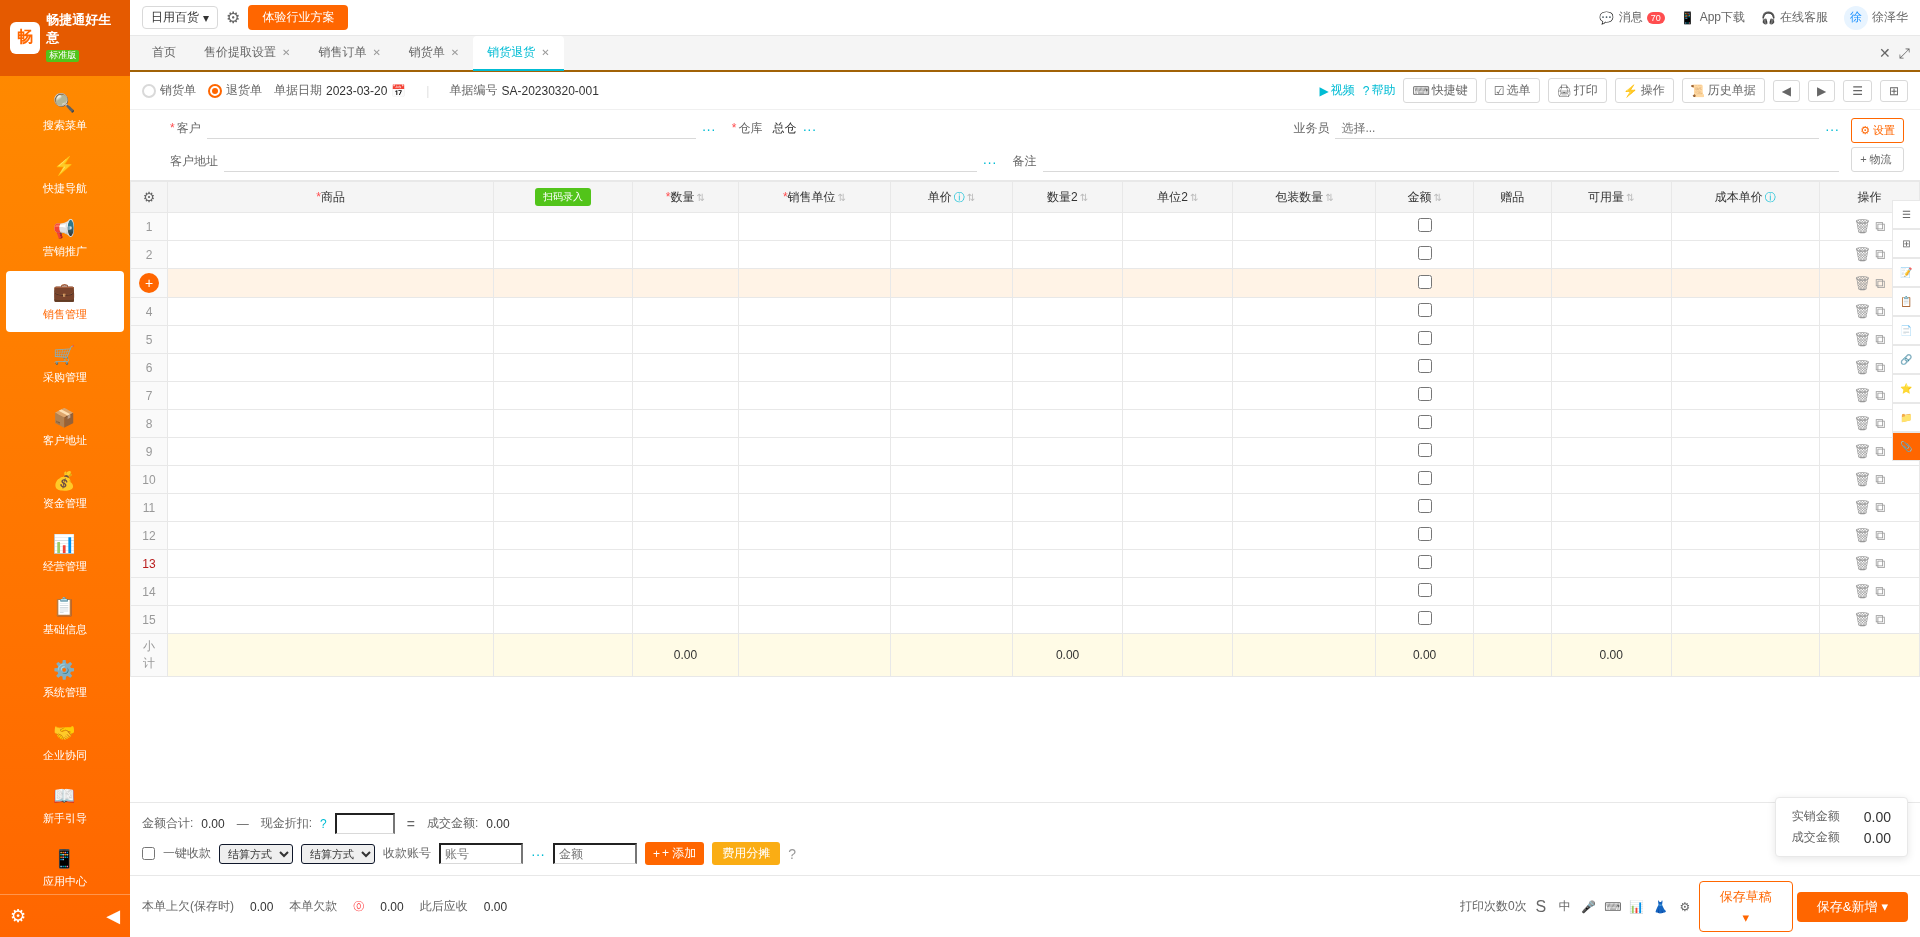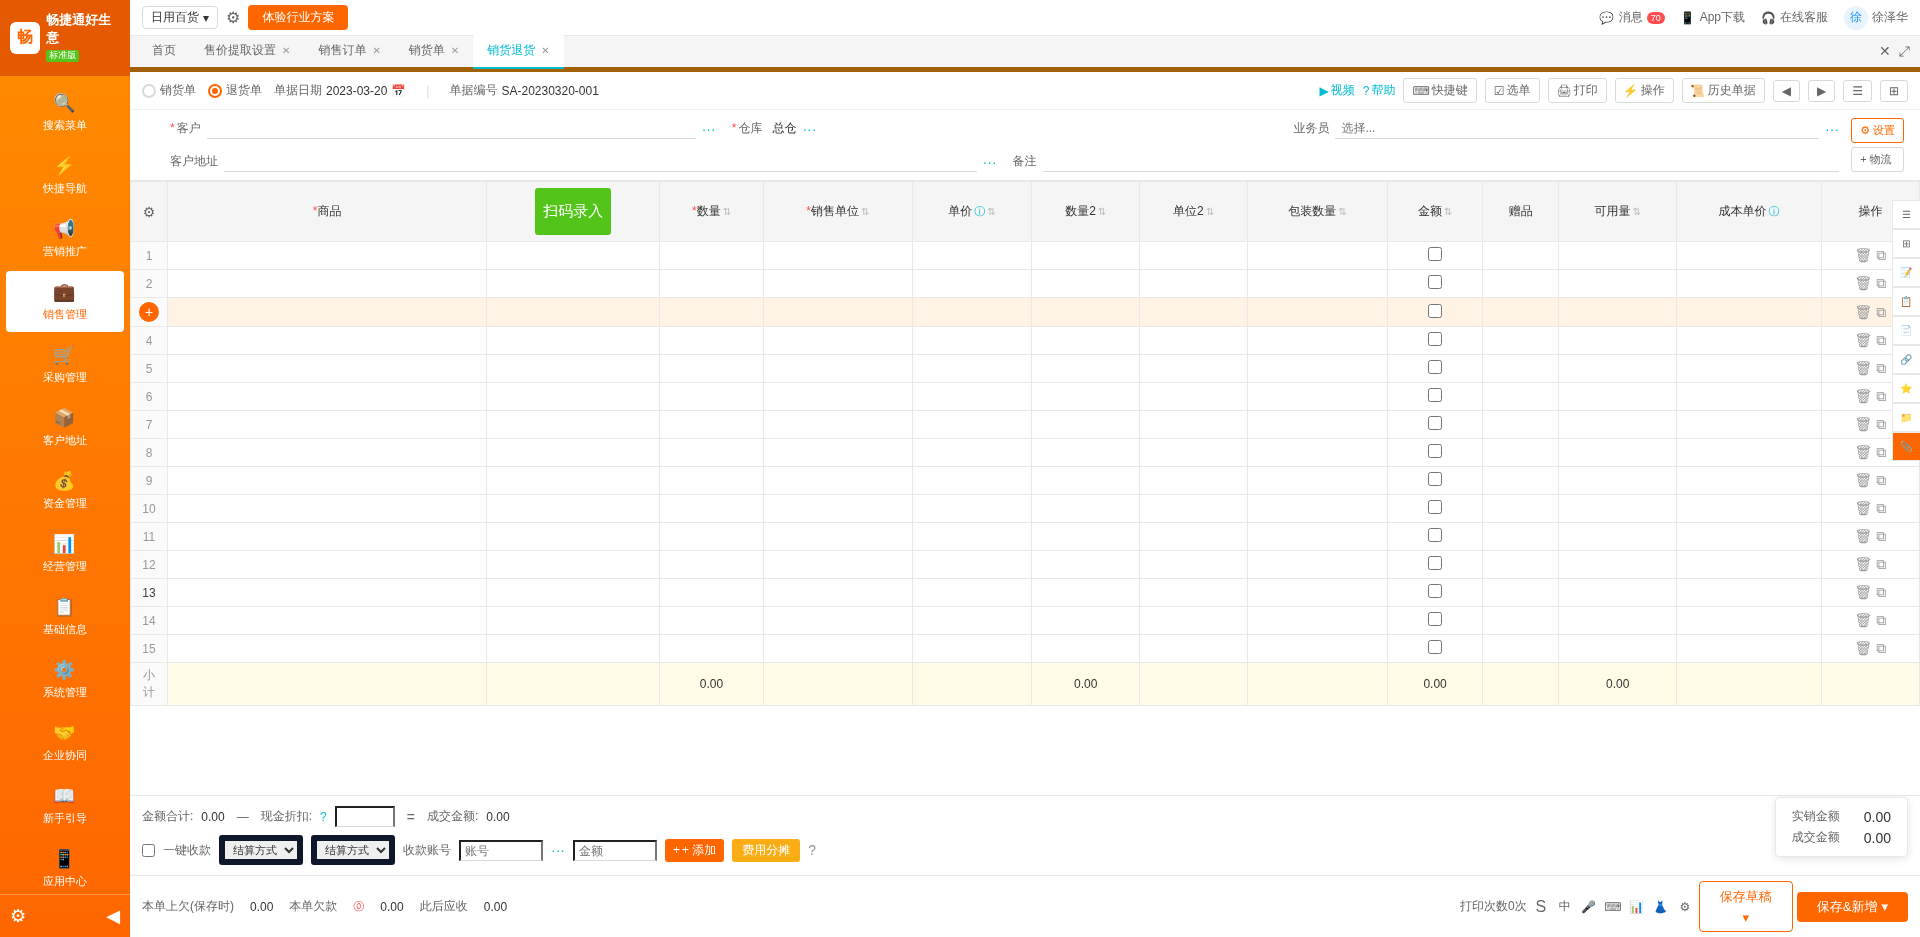--- a/index.html
+++ b/index.html
@@ -30,21 +30,21 @@
     .top-header-left { display: flex; align-items: center; gap: 8px; }
     .top-header-select { border: 1px solid #d9d9d9; border-radius: 4px; padding: 2px 8px; font-size: 12px; color: #333; display: flex; align-items: center; gap: 4px; cursor: pointer; }
     .top-header-gear { color: #666; font-size: 16px; cursor: pointer; }
     .top-header-btn { background: #ff6600; color: white; border: none; padding: 4px 14px; border-radius: 4px; font-size: 12px; cursor: pointer; }
     .top-header-right { display: flex; align-items: center; gap: 16px; font-size: 12px; color: #666; }
     .top-header-right-item { display: flex; align-items: center; gap: 4px; cursor: pointer; }
     .notification-badge { background: #ff4d4f; color: white; font-size: 9px; padding: 1px 4px; border-radius: 10px; }
     .user-avatar { width: 24px; height: 24px; background: #e8f4ff; border-radius: 50%; display: flex; align-items: center; justify-content: center; font-size: 12px; color: #1890ff; }
 
     
-    .tab-bar { background: #f5f5f5; display: flex; align-items: center; border-bottom: 5px solid #a16207; padding: 0 8px; height: 36px; }
+    .tab-bar { background: #f5f5f5; display: flex; align-items: center; border-bottom: 2px solid #a16207; padding: 0 8px; height: 36px; }
     .tab { padding: 8px 14px; font-size: 12px; cursor: pointer; display: flex; align-items: center; gap: 4px; color: #666; border-bottom: 2px solid transparent; white-space: nowrap; }
     .tab.active { background: white; color: #00bcd4; border-bottom: 2px solid #00bcd4; border-radius: 4px 4px 0 0; }
     .tab-close { font-size: 10px; color: #999; margin-left: 2px; }
     .tab-bar-controls { margin-left: auto; display: flex; gap: 4px; }
     .tab-bar-ctrl { font-size: 14px; color: #666; cursor: pointer; padding: 2px; }
 
     
     .doc-area { flex: 1; background: white; display: flex; flex-direction: column; overflow: hidden; }
 
     
@@ -76,40 +76,40 @@
     .side-action-btn.orange { color: #ff6600; border-color: #ff6600; }
 
     
     .table-wrapper { flex: 1; overflow: auto; border-top: 1px solid #e8e8e8; }
     .data-table { width: 100%; border-collapse: collapse; font-size: 12px; }
     .data-table th { background: #f5f5f5; padding: 6px 8px; text-align: center; border: 1px solid #e8e8e8; font-weight: normal; color: #333; white-space: nowrap; position: sticky; top: 0; z-index: 2; }
     .data-table td { padding: 4px 8px; border: 1px solid #e8e8e8; text-align: center; color: #333; height: 28px; }
     .data-table tr:nth-child(3) td { background: #fff3e6; }
     .data-table tr td:first-child { color: #999; background: #fafafa; width: 36px; }
     .th-gear { font-size: 14px; color: #666; cursor: pointer; }
-    .scan-btn { background: #52c41a; color: white; padding: 14px 8px; border-radius: 3px; font-size: 15px; cursor: pointer; border: none; }
+    .scan-btn { background: #52c41a; color: white; padding: 2px 8px; border-radius: 3px; font-size: 10px; cursor: pointer; border: none; }
     .sort-icon { color: #bbb; font-size: 10px; margin-left: 2px; }
     .table-checkbox { width: 14px; height: 14px; cursor: pointer; }
     .add-row-btn { width: 20px; height: 20px; background: #ff6600; color: white; border-radius: 50%; display: flex; align-items: center; justify-content: center; cursor: pointer; font-size: 14px; margin: 0 auto; }
     .table-action-icon { color: #999; font-size: 14px; cursor: pointer; margin: 0 2px; }
 
     
     .summary-row td { background: #fffbe6; font-weight: 500; color: #333; }
 
     
     .footer-area { border-top: 1px solid #e8e8e8; padding: 6px 12px; background: white; }
     .footer-row-1 { display: flex; align-items: center; gap: 8px; font-size: 12px; padding: 4px 0; }
     .footer-label { color: #666; }
     .footer-value { color: #333; font-weight: 500; }
     .footer-dash { color: #666; margin: 0 4px; }
     .footer-eq { color: #666; margin: 0 4px; font-size: 14px; }
     .discount-input { width: 60px; border-bottom: 1px solid #d9d9d9; font-size: 12px; outline: none; padding: 2px 4px; }
     .footer-row-2 { display: flex; align-items: center; gap: 8px; font-size: 12px; padding: 4px 0; }
     .footer-checkbox { width: 13px; height: 13px; }
-    .footer-select { border: 6px solid #0f172a; border-radius: 3px; padding: 2px 4px; font-size: 11px; color: #333; }
+    .footer-select { border: 1px solid #0f172a; border-radius: 3px; padding: 2px 4px; font-size: 11px; color: #333; }
     .footer-input-small { width: 84px; border-bottom: 1px solid #d9d9d9; font-size: 12px; padding: 2px 4px; outline: none; }
     .footer-add-btn { background: #ff6600; color: white; border: none; padding: 3px 8px; border-radius: 3px; font-size: 12px; cursor: pointer; display: flex; align-items: center; gap: 2px; }
     .footer-split-btn { background: #faad14; color: white; border: none; padding: 3px 10px; border-radius: 3px; font-size: 12px; cursor: pointer; }
     .footer-help { color: #999; font-size: 14px; cursor: pointer; }
 
     
     .status-bar { border-top: 1px solid #e8e8e8; padding: 5px 12px; background: white; display: flex; align-items: center; gap: 16px; font-size: 12px; color: #666; }
     .status-bar-right { margin-left: auto; display: flex; align-items: center; gap: 4px; }
     .status-icon { width: 20px; height: 20px; display: flex; align-items: center; justify-content: center; cursor: pointer; }
 
@@ -575,21 +575,21 @@
                 <td></td>
                 <td></td>
                 <td></td>
                 <td><input type="checkbox" class="table-checkbox" style=""></td>
                 <td></td>
                 <td></td>
                 <td></td>
                 <td><span class="table-action-icon">🗑</span><span class="table-action-icon">⧉</span></td>
               </tr>
               <tr>
-                <td style="color: #404040; background: rgb(250, 250, 250);">13</td>
+                <td style="color: #b91c1c; background: rgb(250, 250, 250);">13</td>
                 <td></td>
                 <td></td>
                 <td></td>
                 <td></td>
                 <td></td>
                 <td></td>
                 <td></td>
                 <td></td>
                 <td><input type="checkbox" class="table-checkbox" style=""></td>
                 <td></td>

